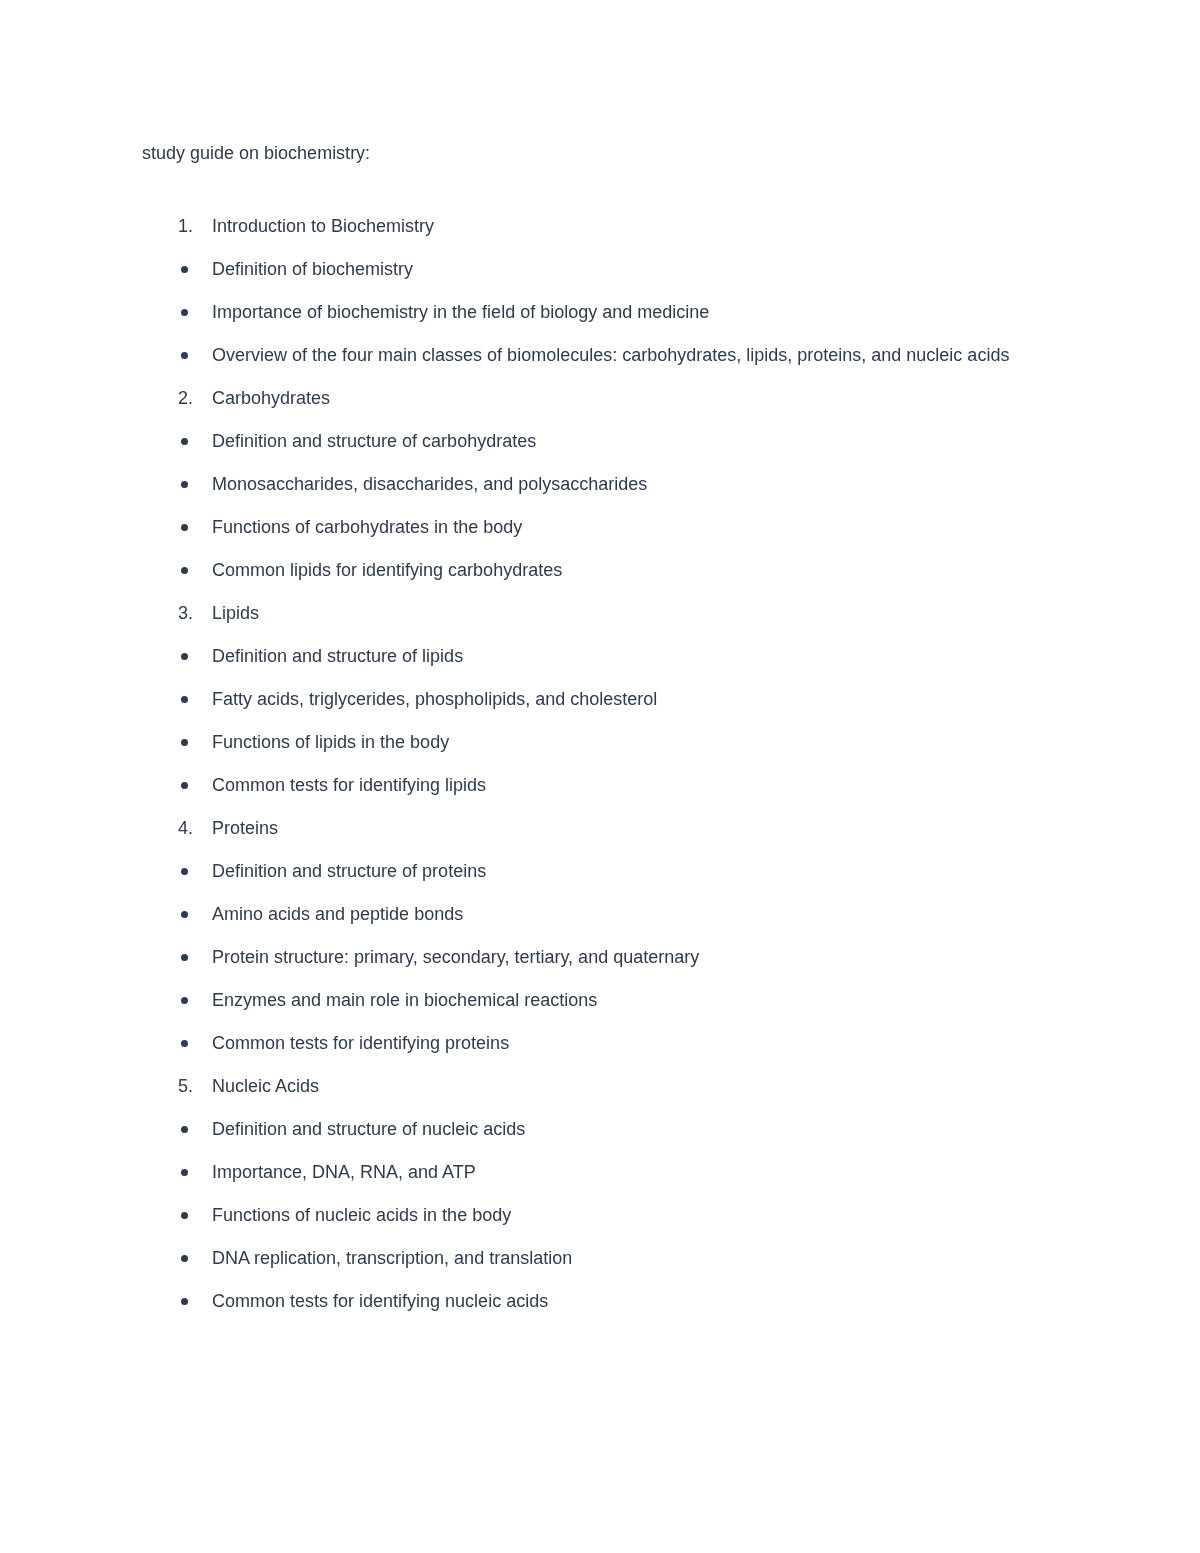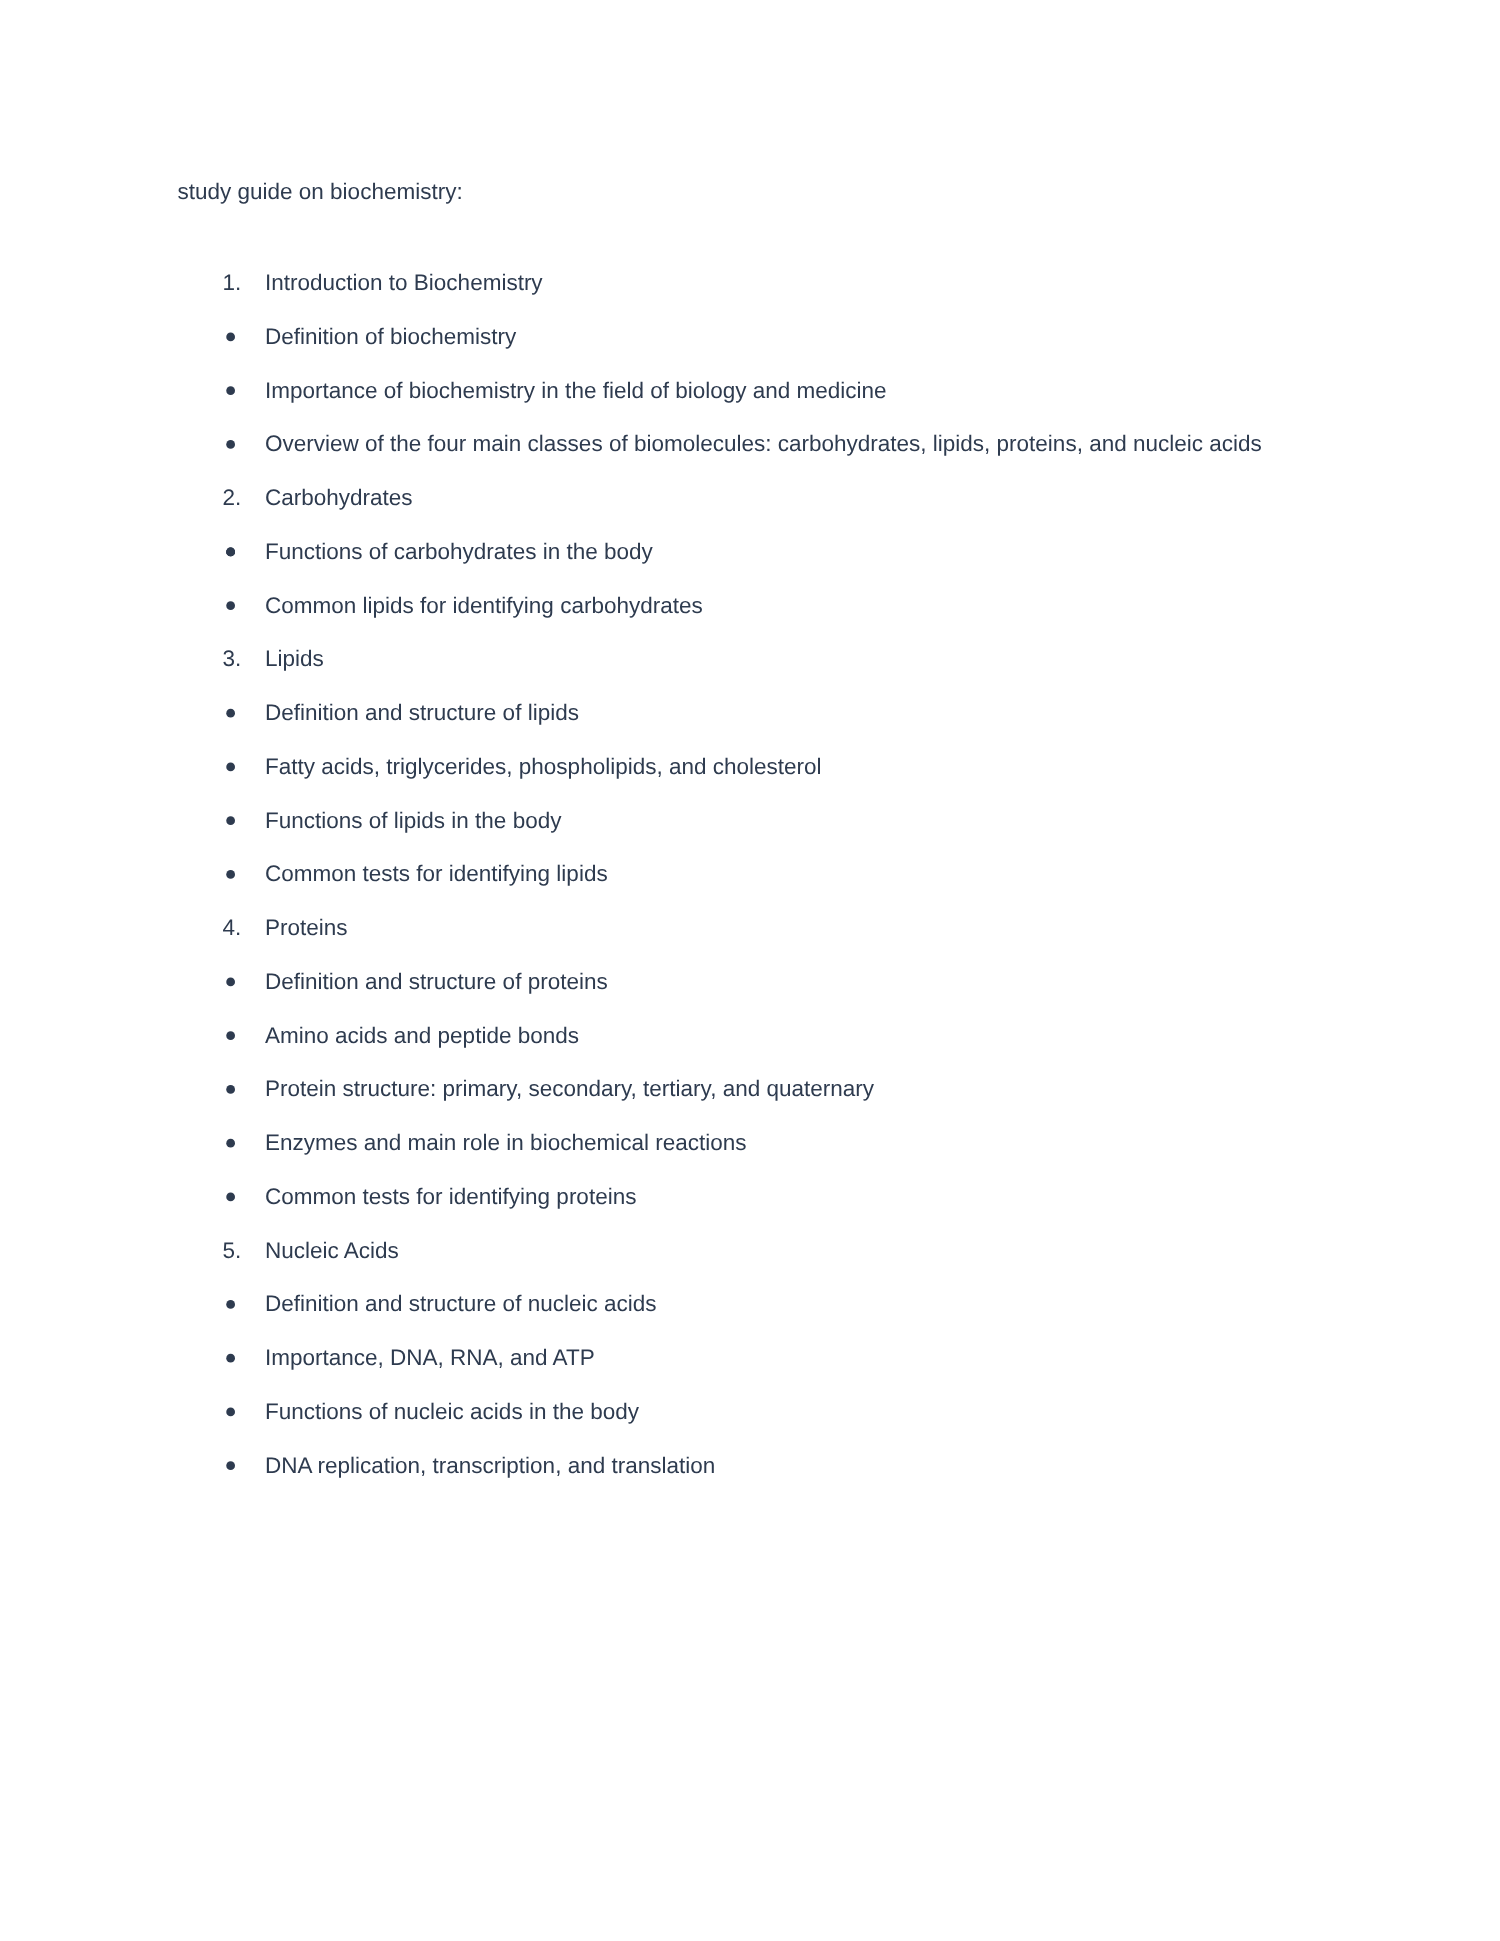--- a/index.html
+++ b/index.html
@@ -87,24 +87,26 @@
     <span class="item-text">Overview of the four main classes of biomolecules: carbohydrates, lipids, proteins, and nucleic acids</span>
   </li>
 
   <li class="doc-item">
     <span class="marker marker-number">2.</span>
     <span class="item-text">Carbohydrates</span>
   </li>
 
   <li class="doc-item">
     <span class="marker marker-bullet"></span>
-  </li>
-
-  <li class="doc-item">
-    <span class="marker marker-bullet"></span>
+    <span class="item-text">Definition and structure of carbohydrates</span>
+  </li>
+
+  <li class="doc-item">
+    <span class="marker marker-bullet"></span>
+    <span class="item-text">Monosaccharides, disaccharides, and polysaccharides</span>
   </li>
 
   <li class="doc-item">
     <span class="marker marker-bullet"></span>
     <span class="item-text">Functions of carbohydrates in the body</span>
   </li>
 
   <li class="doc-item">
     <span class="marker marker-bullet"></span>
     <span class="item-text">Common lipids for identifying carbohydrates</span>
@@ -184,14 +186,18 @@
   <li class="doc-item">
     <span class="marker marker-bullet"></span>
     <span class="item-text">Functions of nucleic acids in the body</span>
   </li>
 
   <li class="doc-item">
     <span class="marker marker-bullet"></span>
     <span class="item-text">DNA replication, transcription, and translation</span>
   </li>
 
+  <li class="doc-item">
+    <span class="marker marker-bullet"></span>
+    <span class="item-text">Common tests for identifying nucleic acids</span>
+  </li>
 </ol>
 </div>
 
 </body></html>

